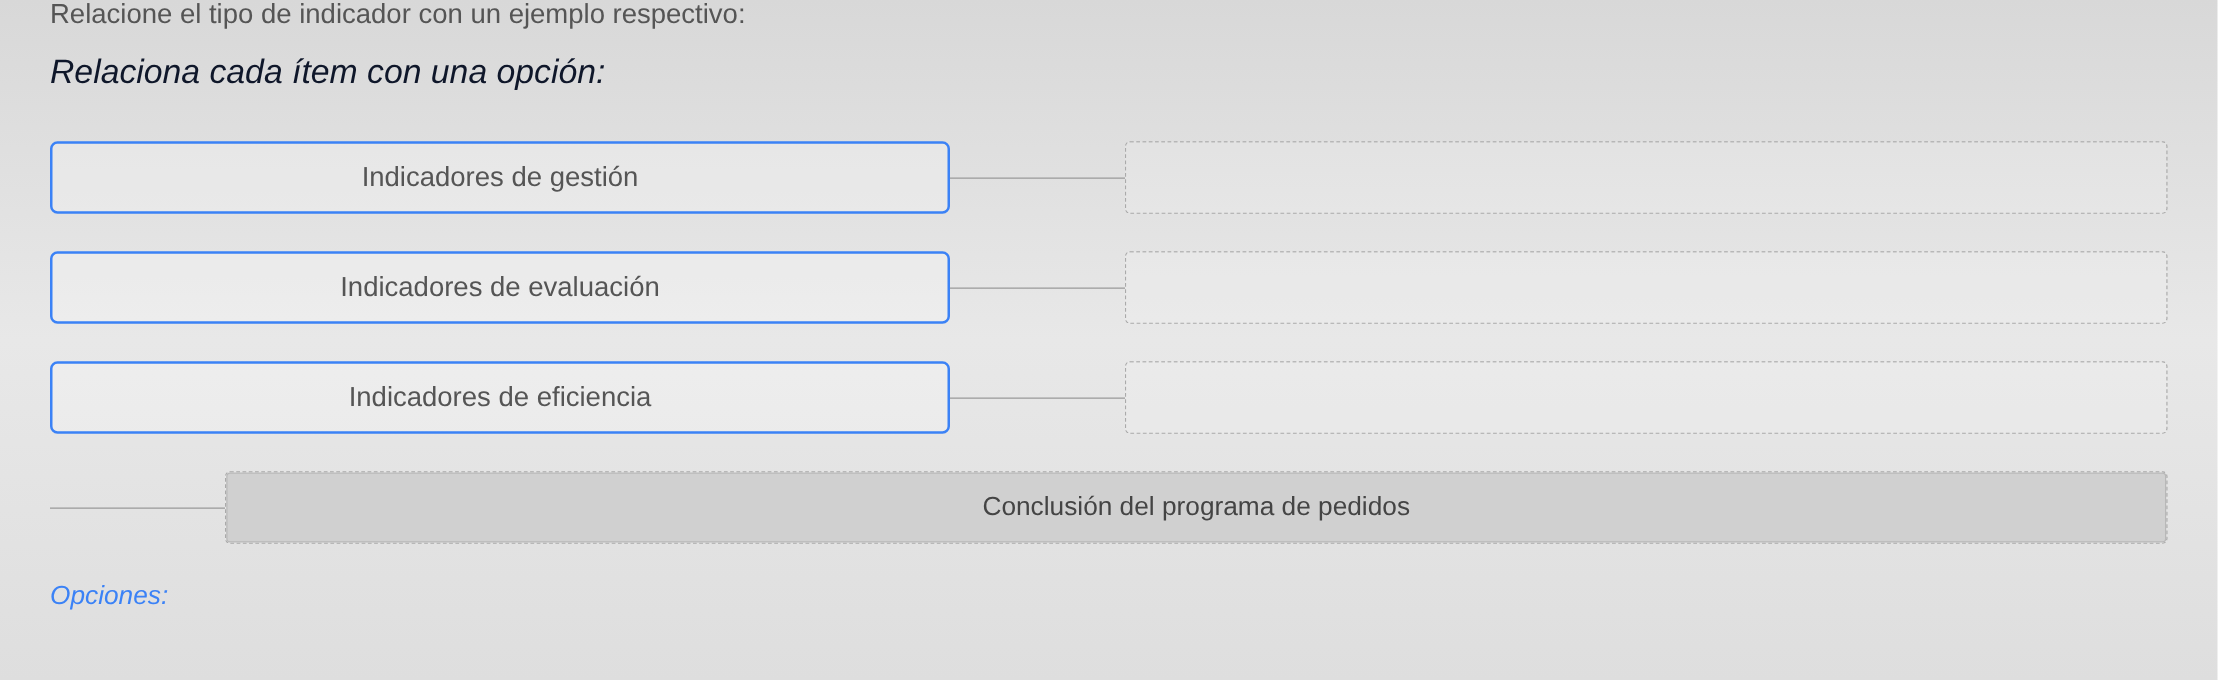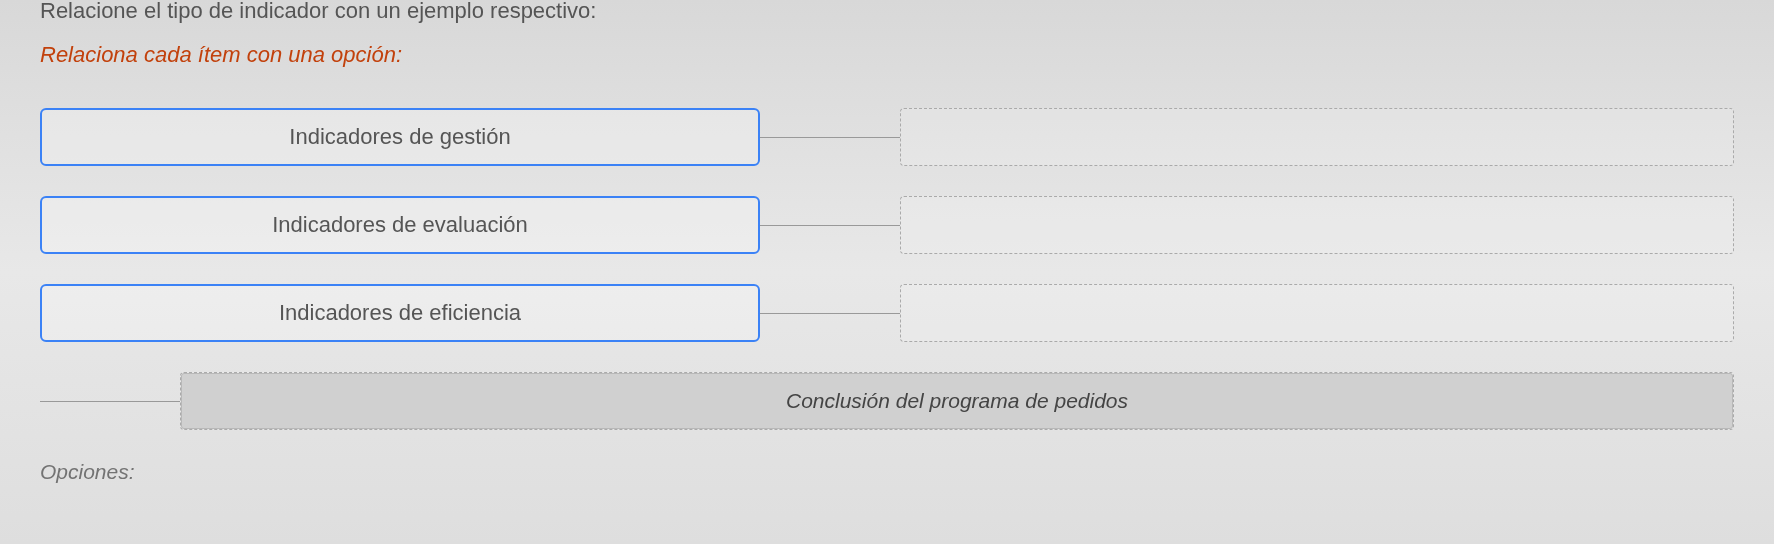--- a/index.html
+++ b/index.html
@@ -13,23 +13,23 @@
       color: #555;
     }
     .question-text {
       font-size: 22px;
       color: #555;
       margin-top: -2px;
       margin-bottom: 18px;
       font-weight: 400;
     }
     .instruction-text {
-      font-size: 22px;
+      font-size: 27px;
       font-style: italic;
-      color: #c2410c;
+      color: #0f172a;
       margin-bottom: 40px;
     }
     .match-container {
       display: flex;
       flex-direction: column;
       gap: 30px;
     }
     .match-row {
       display: flex;
       align-items: center;
@@ -56,38 +56,37 @@
     }
     .dropzone {
       flex: 1;
       height: 58px;
       border: 1px dashed #aaa;
       border-radius: 4px;
       background: rgba(255,255,255,0.15);
       display: flex;
       align-items: flex-end;
       justify-content: center;
-      font-style: italic;
     }
     .dropped-item {
       width: 100%;
       height: 100%;
       background: #d0d0d0;
       border: 1px solid #b8b8b8;
       border-radius: 3px;
       display: flex;
       align-items: center;
       justify-content: center;
       font-size: 21px;
       color: #444;
     }
     .options-label {
       font-size: 21px;
       font-style: italic;
-      color: #737373;
+      color: #3b82f6;
       margin-top: 30px;
     }
   </style>
 </head>
 <body>
 
 <div class="question-text">Relacione el tipo de indicador con un ejemplo respectivo:</div>
 <div class="instruction-text">Relaciona cada ítem con una opción:</div>
 
 <div class="match-container">

